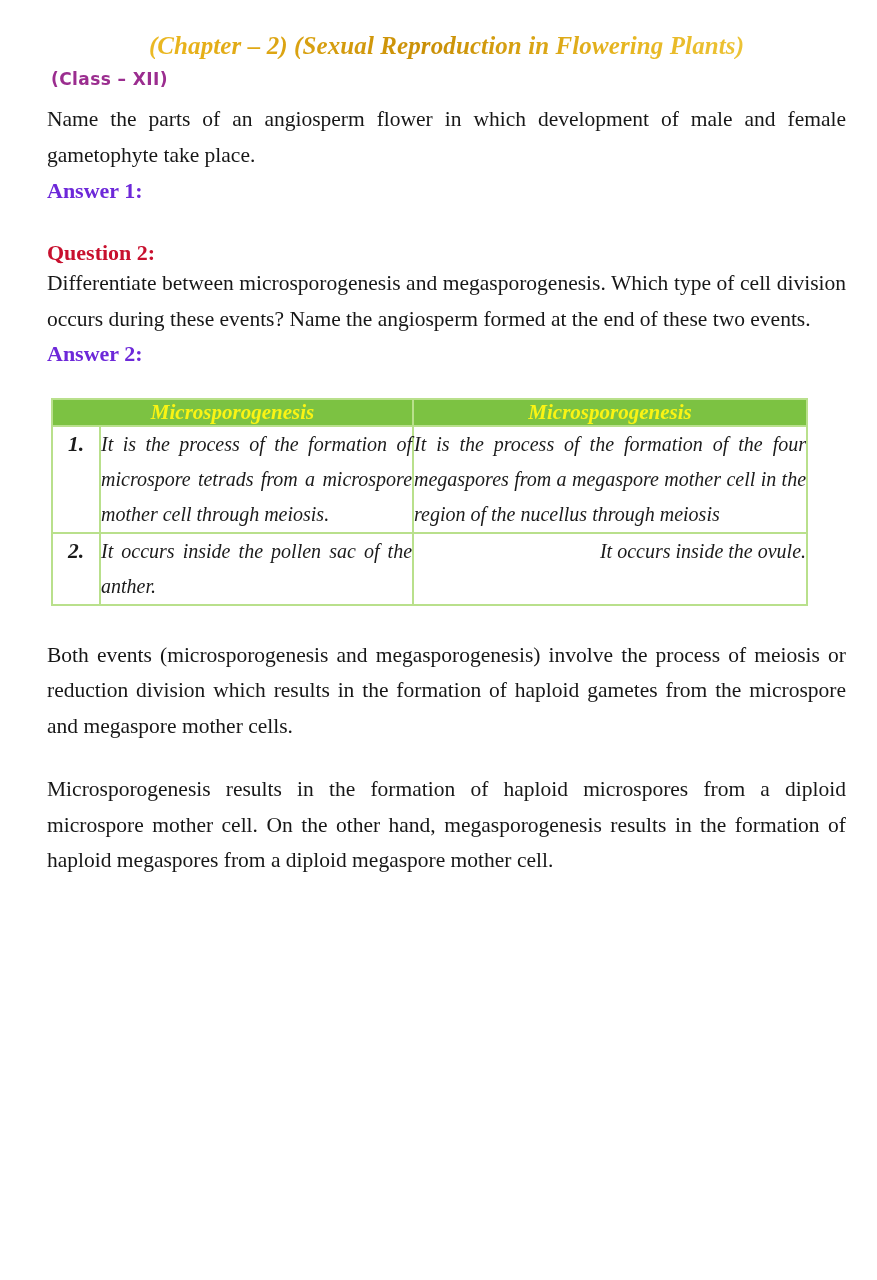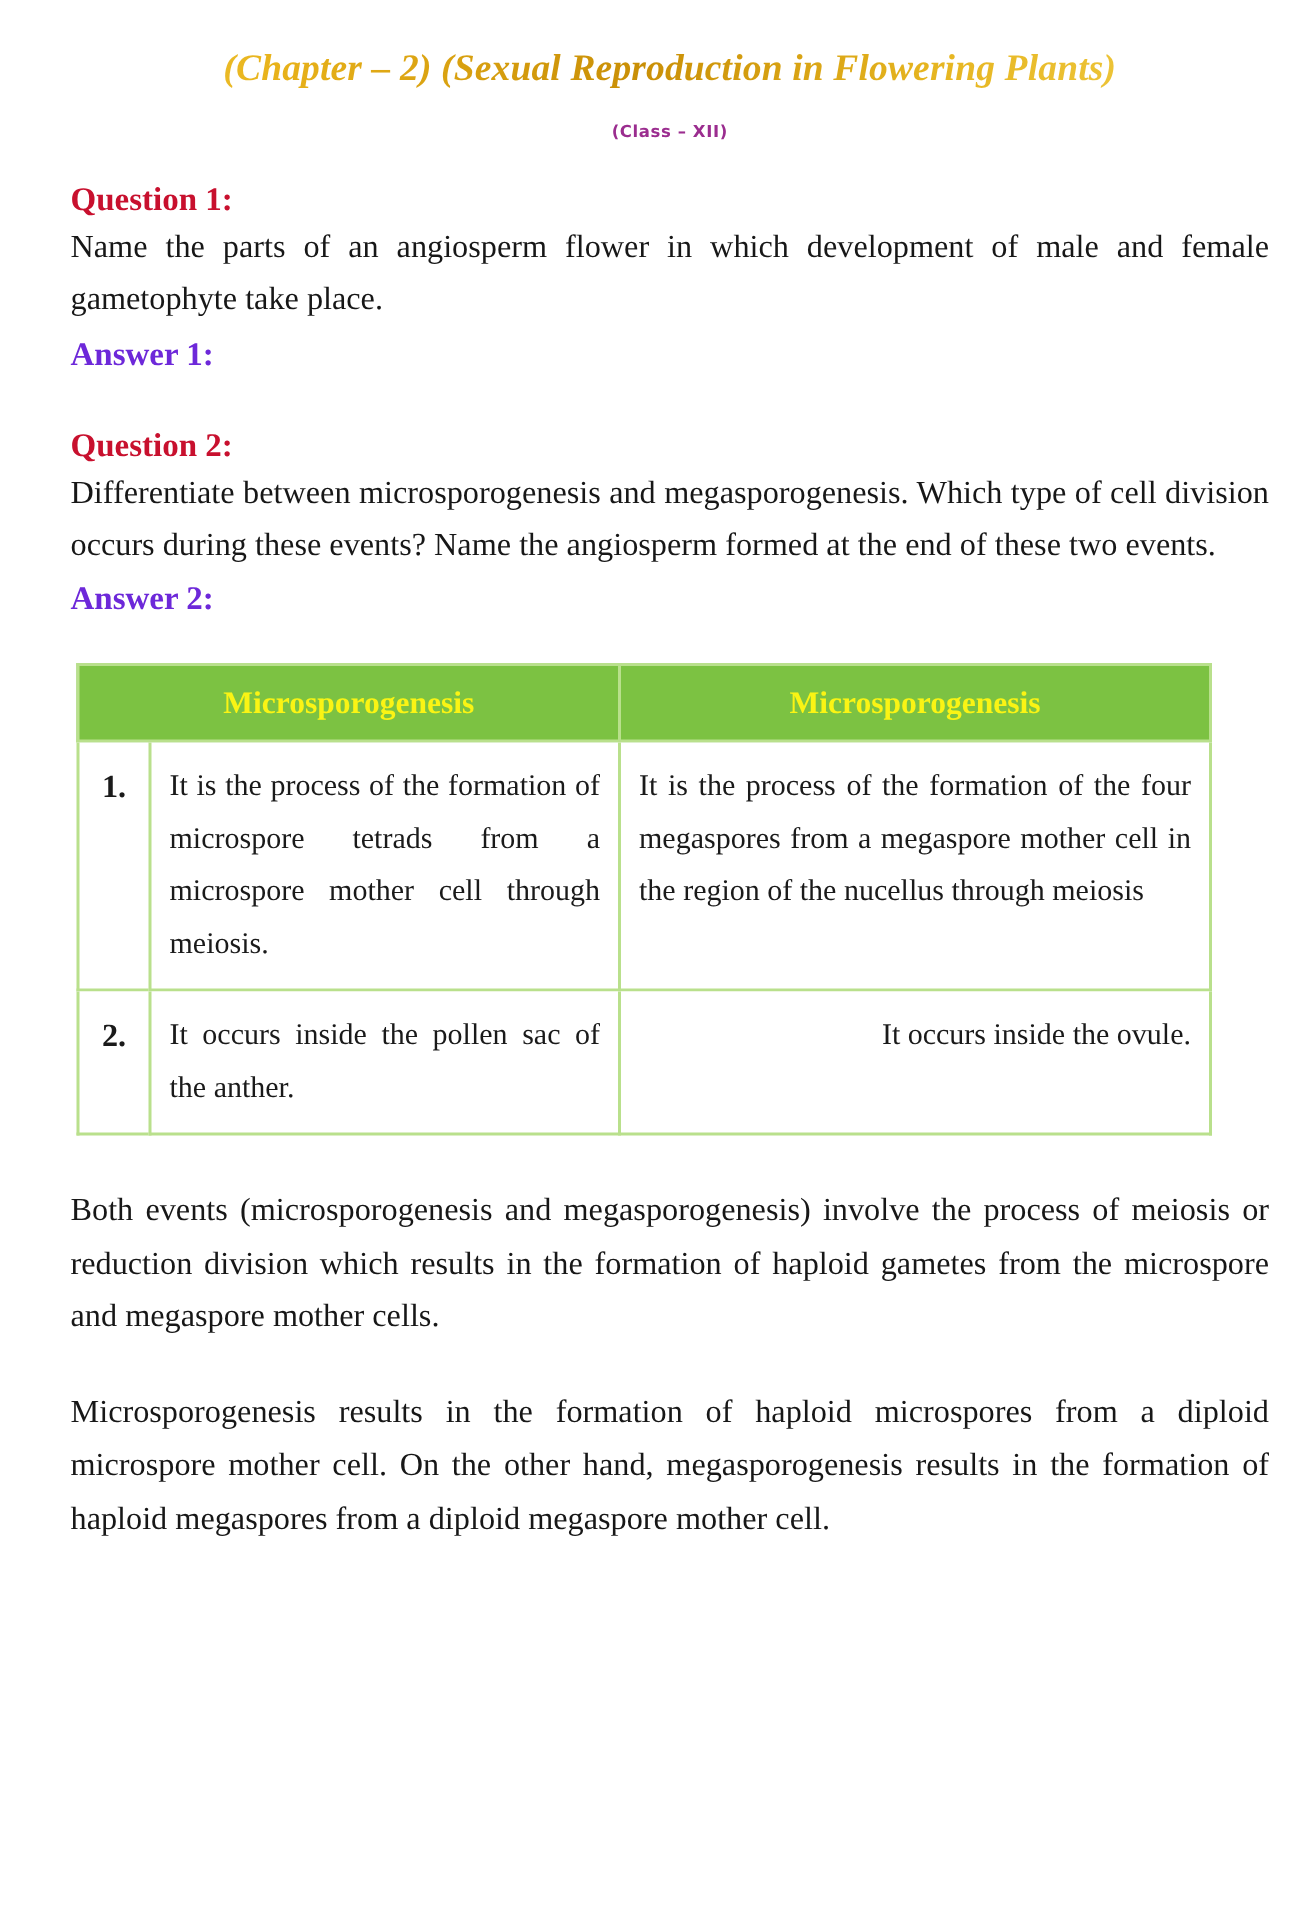--- a/index.html
+++ b/index.html
@@ -35,26 +35,26 @@
     background: linear-gradient(100deg, #f3d34a 0%, #e8b21a 18%, #c98f06 48%, #e6b520 72%, #f2cf49 100%);
     -webkit-background-clip: text;
     background-clip: text;
     -webkit-text-fill-color: transparent;
     margin: 0;
     padding-top: 33px;
     line-height: 1.05;
     white-space: nowrap;
   }
   .doc-subtitle {
-    text-align: center;
+    text-align: left;
     font-family: "DejaVu Sans", "Liberation Sans", sans-serif;
     font-weight: bold;
-    font-size: 11px;
+    font-size: 17px;
     color: #9b2d8f;
-    margin: 16px;
+    margin: 4px;
     padding-top: 6px;
     letter-spacing: 0.4px;
   }
 
   
   .q-head {
     font-weight: bold;
     font-size: 22px;
     color: #c8102e;
     margin: 0;
@@ -89,21 +89,22 @@
   
   .cmp-table {
     width: 757px;
     margin: 0 0 0 4px;
     border-collapse: separate;
     border-spacing: 0;
     table-layout: fixed;
   }
   .cmp-table td, .cmp-table th {
     vertical-align: top;
-    padding: 12px;
+    padding: 0;
+    font-style: italic;
   }
 
   .thead-cell {
     background: #7cc242;
     color: #faf414;
     font-weight: bold;
     font-size: 21px;
     text-align: center;
     padding: 8px 0 9px 0;
     border: 2px solid #b9e08c;
@@ -149,21 +150,20 @@
 <body>
 
 <div class="page">
 
   <h1 class="doc-title">(Chapter – 2) (Sexual Reproduction in Flowering Plants)</h1>
 
   <div class="doc-subtitle">(Class – XII)</div>
 
   <div class="sp-q1"></div>
 
-  <div class="q-head">Question 1:</div>
 
   <p class="para">Name the parts of an angiosperm flower in which development of male and female gametophyte take place.</p>
 
   <div class="sp-a1"></div>
 
   <div class="a-head">Answer 1:</div>
 
 
   <div class="sp-blockgap"></div>
 

